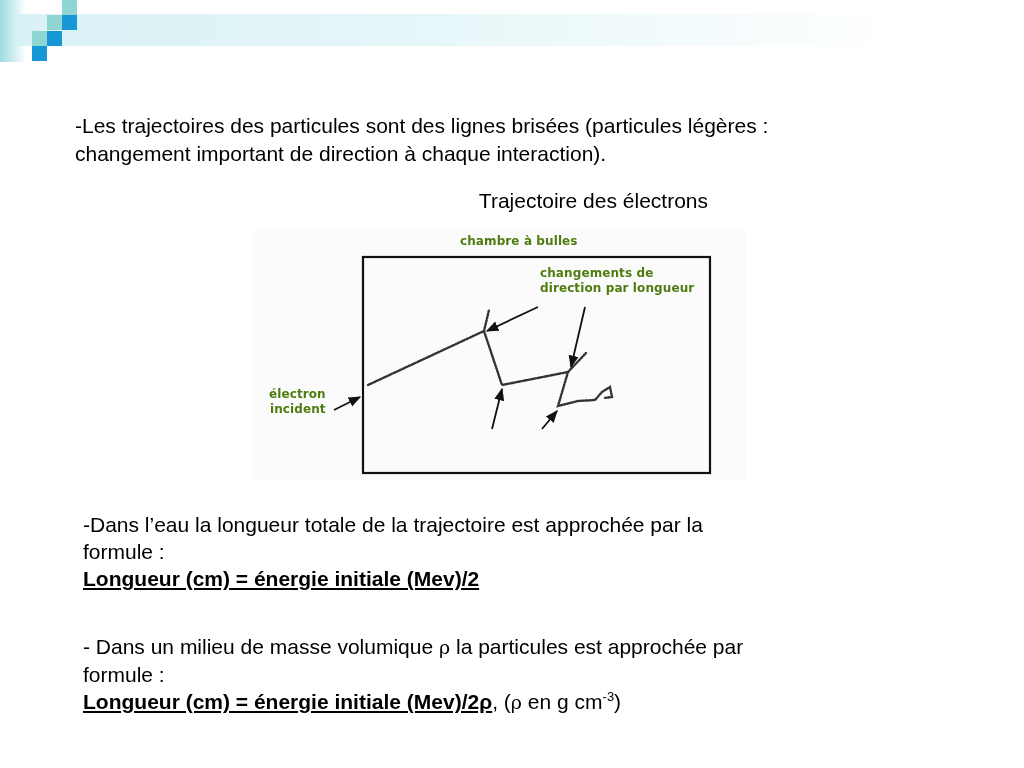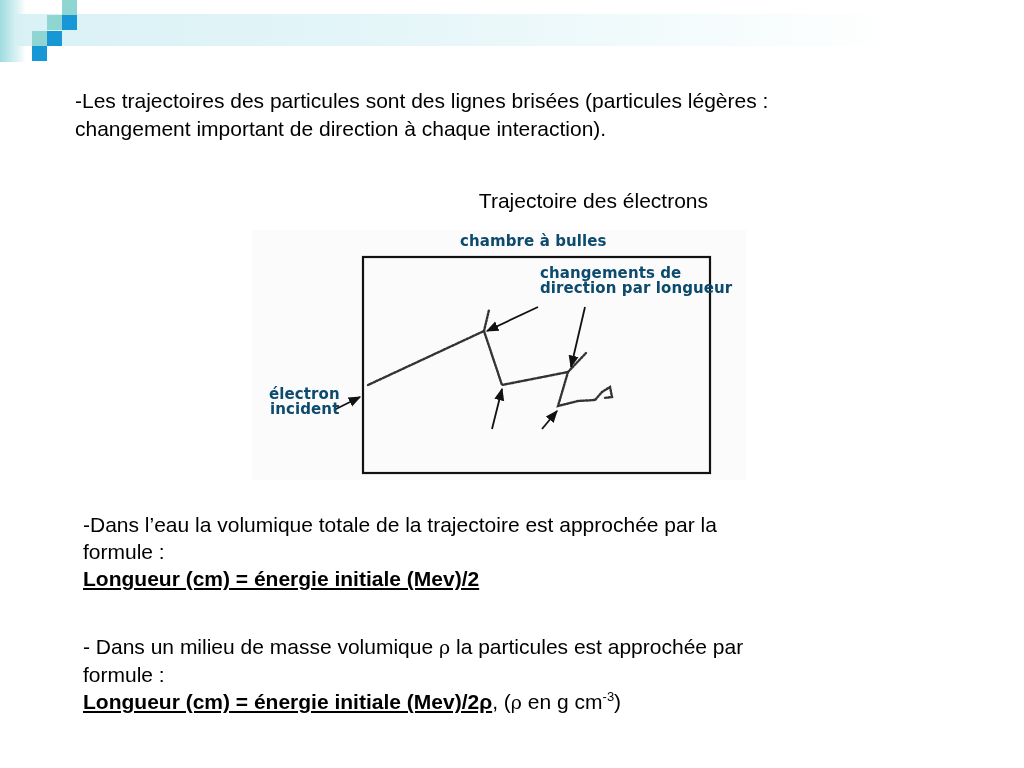--- a/index.html
+++ b/index.html
@@ -26,37 +26,37 @@
   .title-sub { position: absolute; font-size: 21px; text-align: right; width: 400px; white-space: nowrap; }
   .formula { font-weight: bold; text-decoration: underline; }
   sup { font-size: 13px; line-height: 0; vertical-align: 8px; }
 
   .figure {
     position: absolute; left: 252px; top: 230px; width: 494px; height: 250px;
     background: #fbfbfb;
   }
   .figure svg { position: absolute; left: 0; top: 0; }
   .diag-label {
-    position: absolute; font-family: "DejaVu Sans", sans-serif; font-size: 15px;
-    line-height: 15px; color: #0c4a6e; white-space: nowrap; font-weight: bold; letter-spacing: 0.1px;
+    position: absolute; font-family: "DejaVu Sans", sans-serif; font-size: 12px;
+    line-height: 15px; color: #4d7c0f; white-space: nowrap; font-weight: bold; letter-spacing: 0.1px;
   }
 </style>
 </head>
 <body>
 
 <div class="hdr-band"></div>
 <div class="hdr-fade"></div>
 <div class="sq teal" style="left:62px; top:0px;"></div>
 <div class="sq teal" style="left:47px; top:15px;"></div>
 <div class="sq blue" style="left:62px; top:15px;"></div>
 <div class="sq teal" style="left:32px; top:31px;"></div>
 <div class="sq blue" style="left:47px; top:31px;"></div>
 <div class="sq blue" style="left:32px; top:46px;"></div>
 
-<div class="text-block" style="left:75px; top:87px;">
+<div class="text-block" style="left:75px; top:112px;">
   <div>-Les trajectoires des particules sont des lignes brisées (particules légères :</div>
   <div>changement important de direction à chaque interaction).</div>
 </div>
 
 <div class="title-sub" style="left:308px; top:189px;">Trajectoire des électrons</div>
 
 <div class="figure">
   <svg width="494" height="250" viewBox="0 0 494 250">
     <defs>
       <marker id="ah" viewBox="0 0 10 10" refX="9" refY="5" markerWidth="7" markerHeight="7" orient="auto-start-reverse">
@@ -87,21 +87,21 @@
     <div>changements de</div>
     <div>direction par longueur</div>
   </div>
   <div class="diag-label" style="left:17px; top:157px;">
     <div>électron</div>
     <div style="padding-left:1px;">incident</div>
   </div>
 </div>
 
 <div class="text-block" style="left:83px; top:511px; line-height:27px;">
-  <div>-Dans l’eau la volumique totale de la trajectoire est approchée par la</div>
+  <div>-Dans l’eau la longueur totale de la trajectoire est approchée par la</div>
   <div>formule :</div>
   <div><span class="formula">Longueur (cm) = énergie initiale (Mev)/2</span></div>
 </div>
 
 <div class="text-block" style="left:83px; top:633px; line-height:27px;">
   <div>
     <span>- Dans un milieu de masse volumique </span><span style="font-family:'DejaVu Serif', serif; font-size:19px;">ρ</span><span> la particules est approchée par</span>
   </div>
   <div>formule :</div>
   <div>

